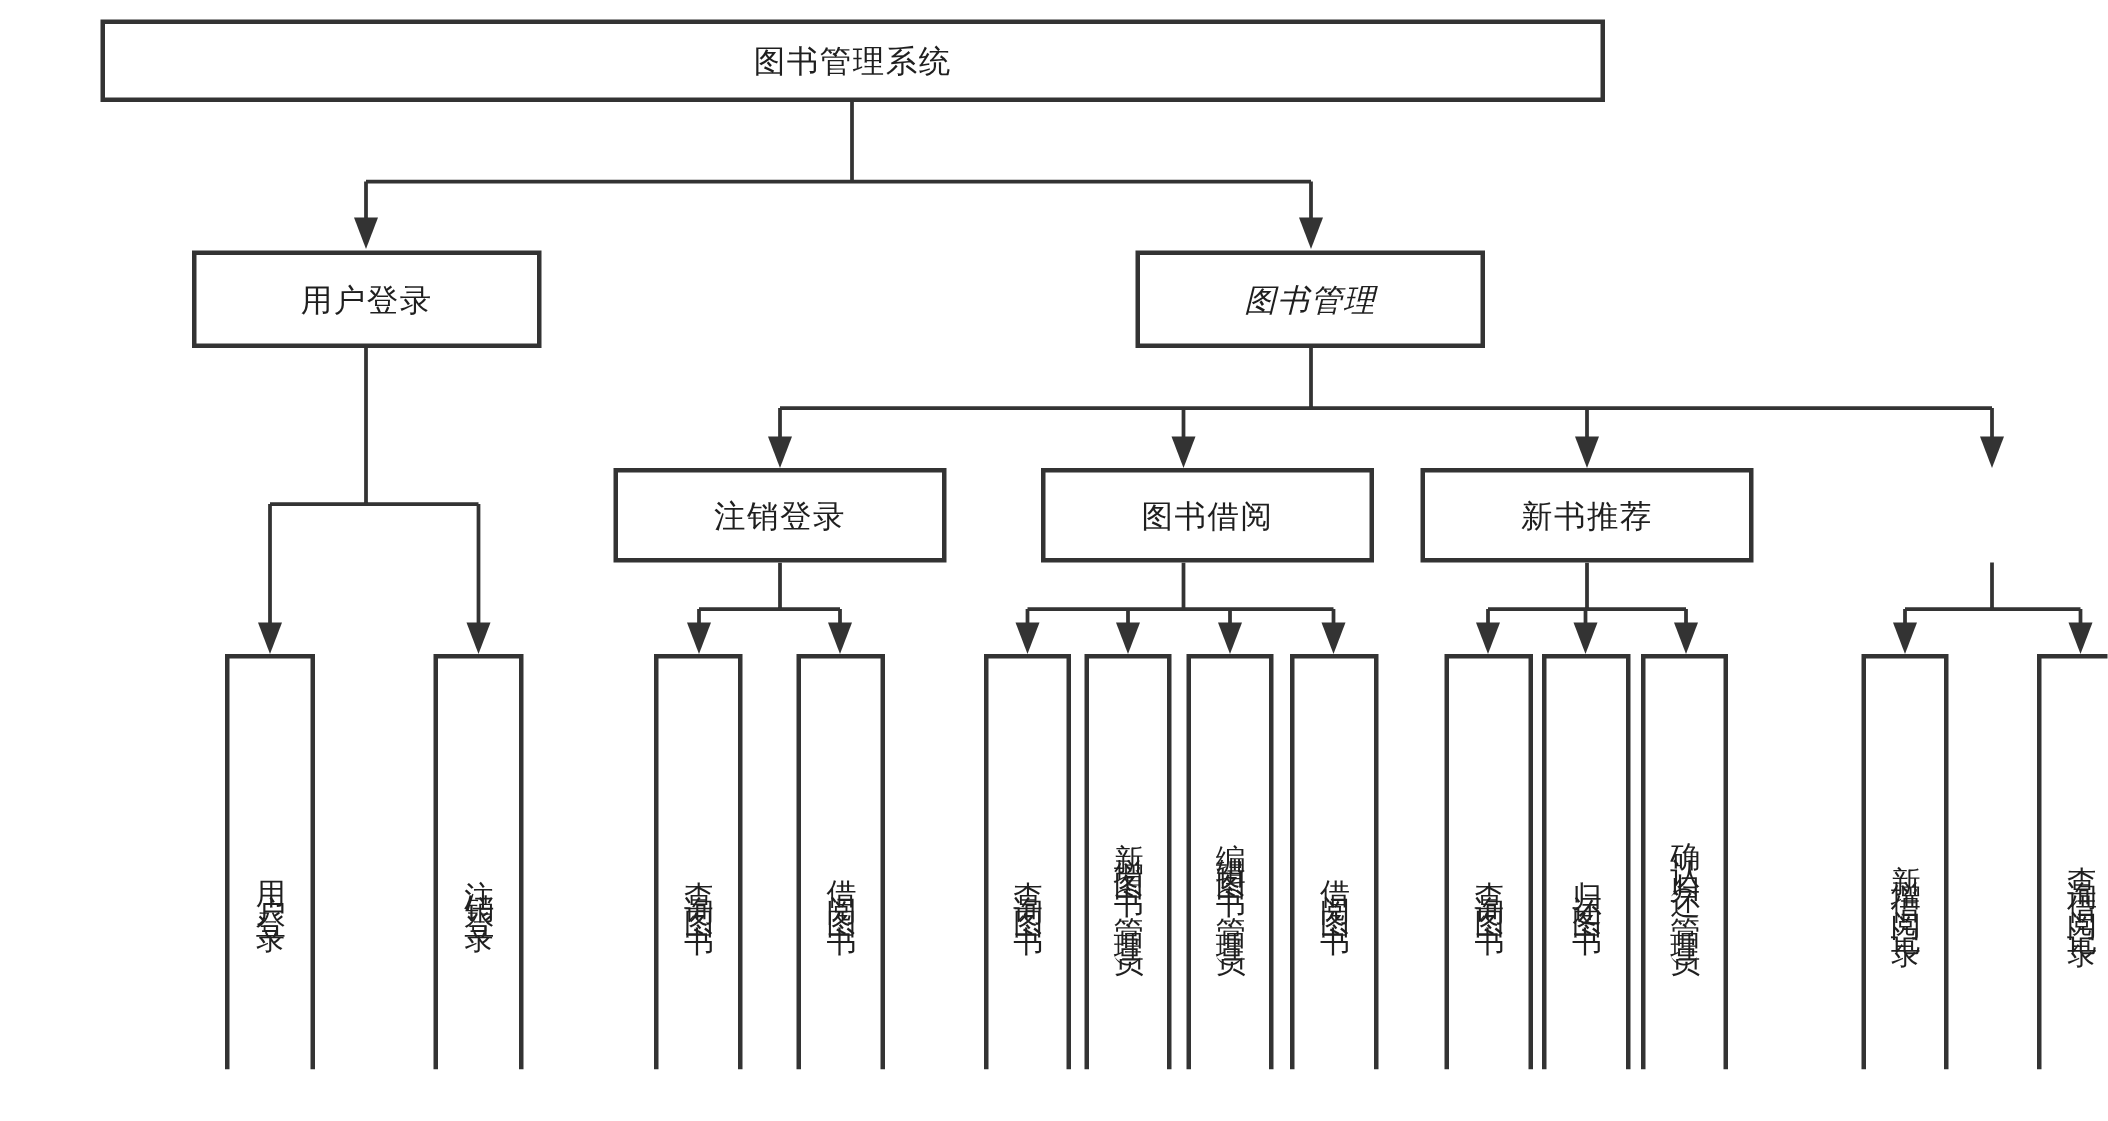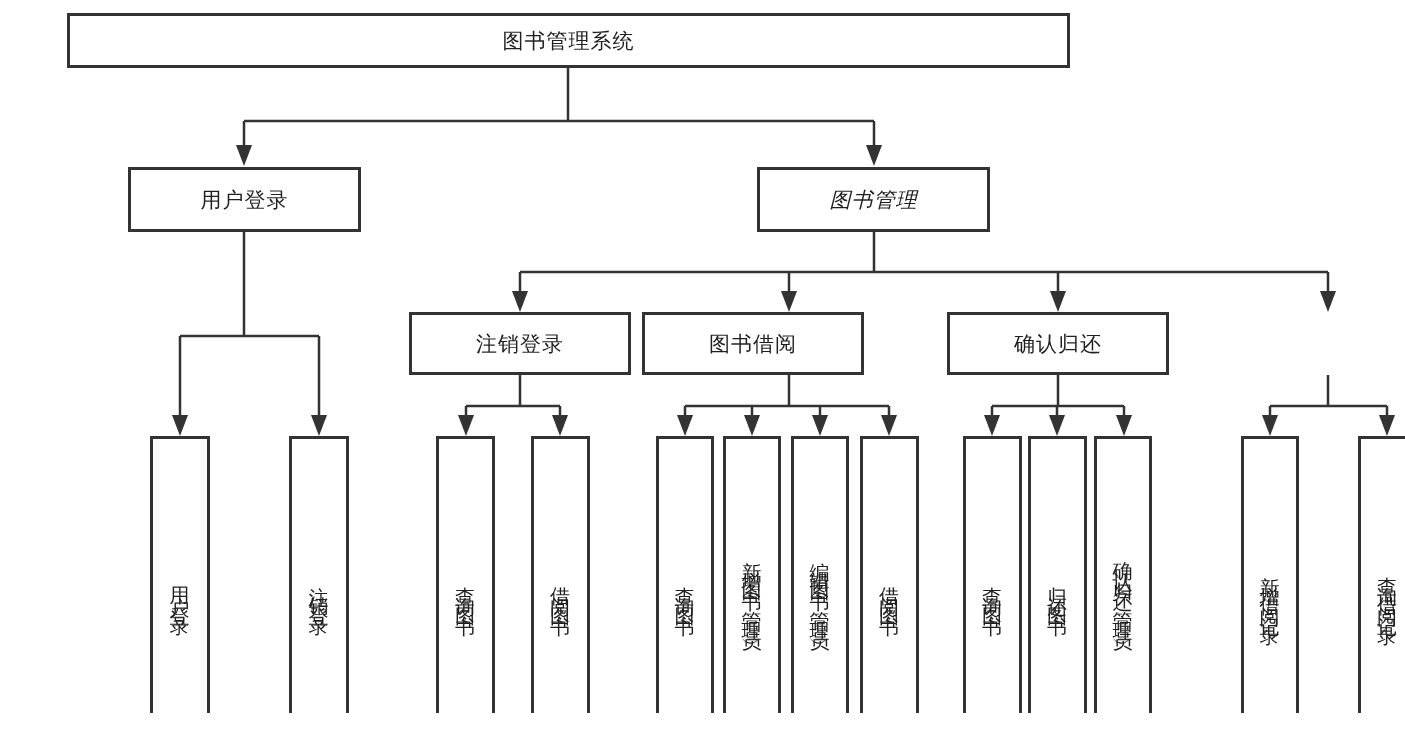--- a/index.html
+++ b/index.html
@@ -119,22 +119,22 @@
       <polygon points="1333,415 1349,415 1341,436"></polygon>
     </g>
   </svg>
 
   <div class="node" style="left:21px; top:13px; width:1003px; height:55px;">图书管理系统</div>
 
   <div class="node" style="left:82px; top:167px; width:233px; height:65px;">用户登录</div>
   <div class="node" style="left:711px; top:167px; width:233px; height:65px;font-style:italic;">图书管理</div>
 
   <div class="node" style="left:363px; top:312px; width:222px; height:63px;">注销登录</div>
-  <div class="node" style="left:596px; top:312px; width:222px; height:63px;">图书借阅</div>
-  <div class="node" style="left:901px; top:312px; width:222px; height:63px;">确认归还</div>
+  <div class="node" style="left:648px; top:312px; width:222px; height:63px;">图书借阅</div>
+  <div class="node" style="left:901px; top:312px; width:222px; height:63px;">新书推荐</div>
 
   <div class="node leaf" style="left:104px; top:436px; width:60px; height:301px;">用户登录</div>
   <div class="node leaf" style="left:243px; top:436px; width:60px; height:301px;">注销登录</div>
 
   <div class="node leaf" style="left:390px; top:436px; width:59px; height:301px;">查询图书</div>
   <div class="node leaf" style="left:485px; top:436px; width:59px; height:301px;">借阅图书</div>
 
   <div class="node leaf" style="left:610px; top:436px; width:58px; height:301px;">查询图书</div>
   <div class="node leaf" style="left:677px; top:436px; width:58px; height:301px;">新增图书（管理员）</div>
   <div class="node leaf" style="left:745px; top:436px; width:58px; height:301px;">编辑图书（管理员）</div>

